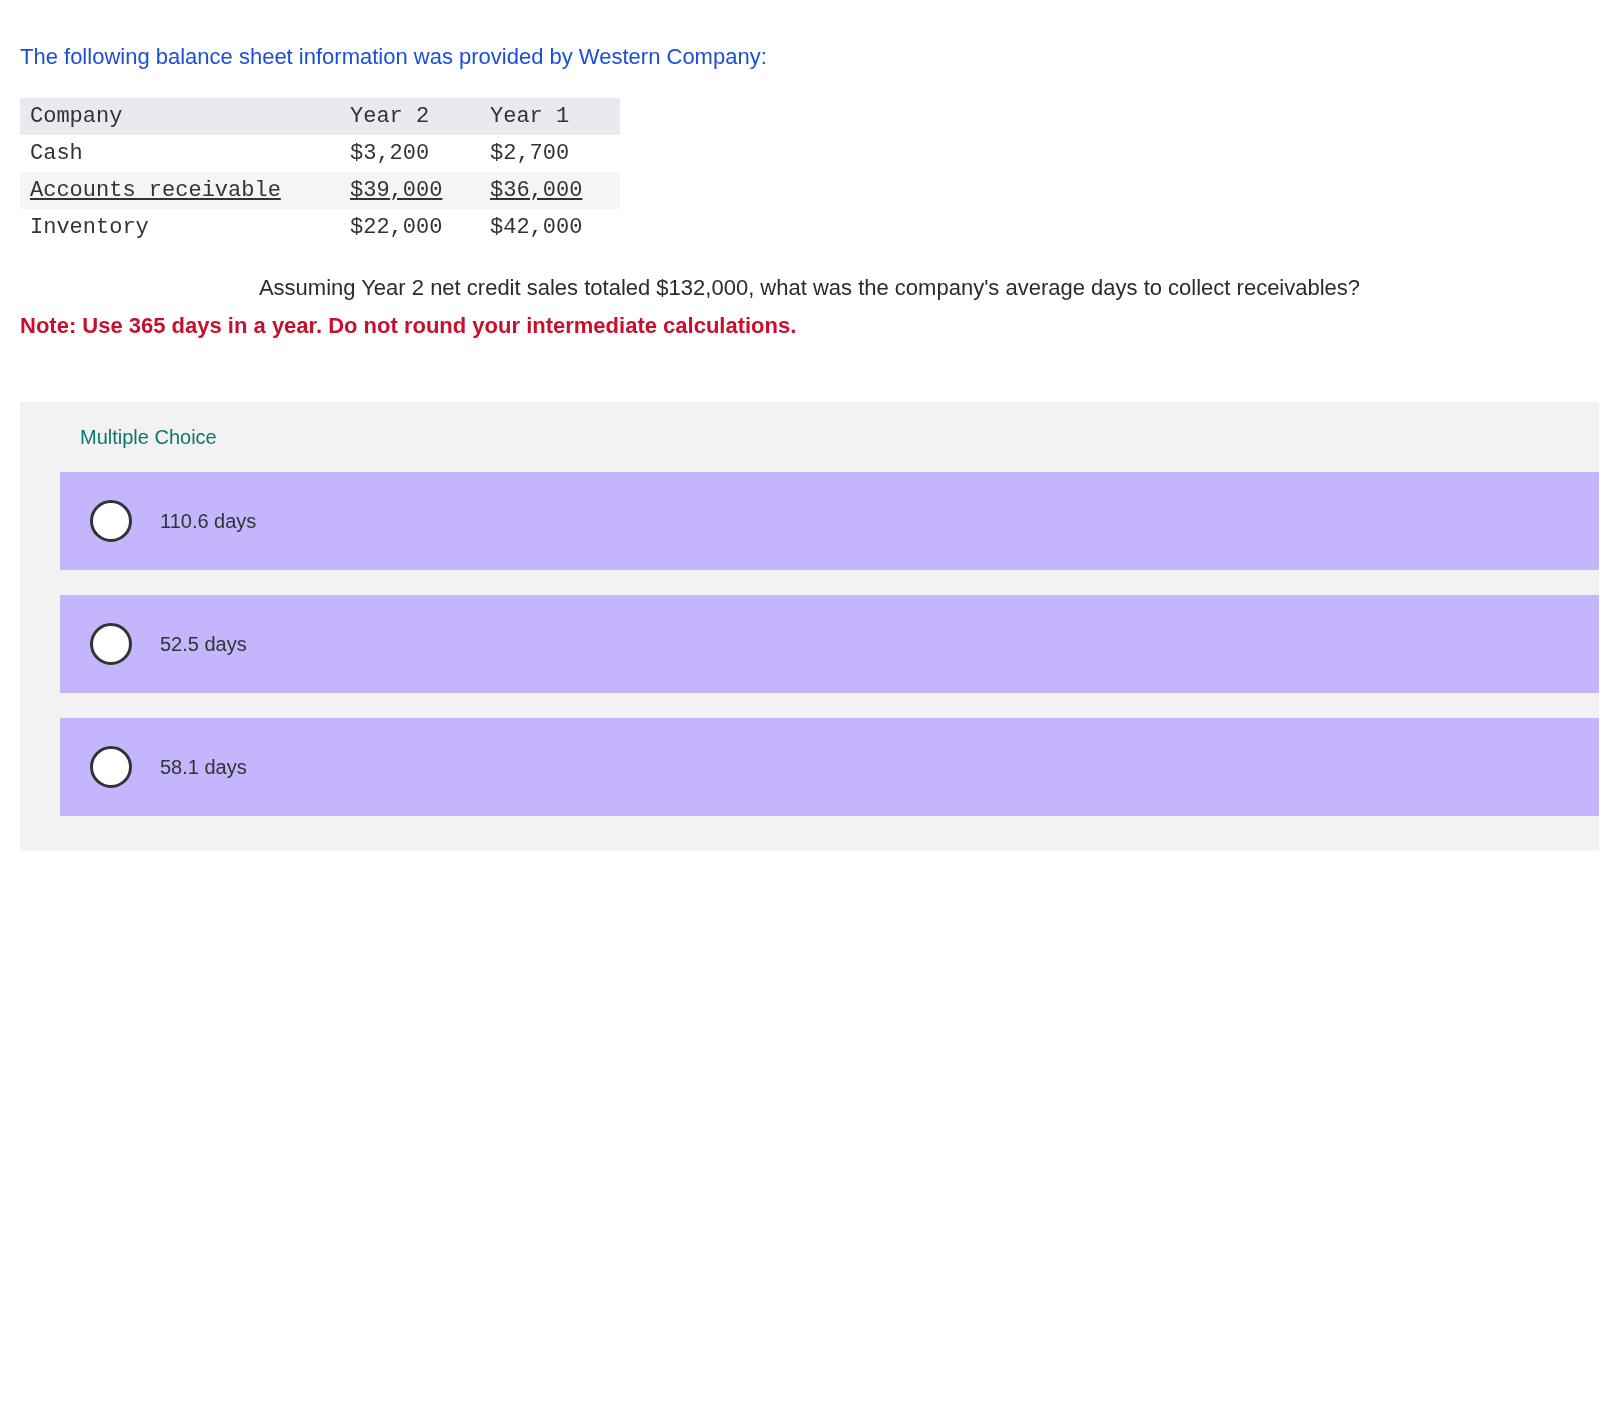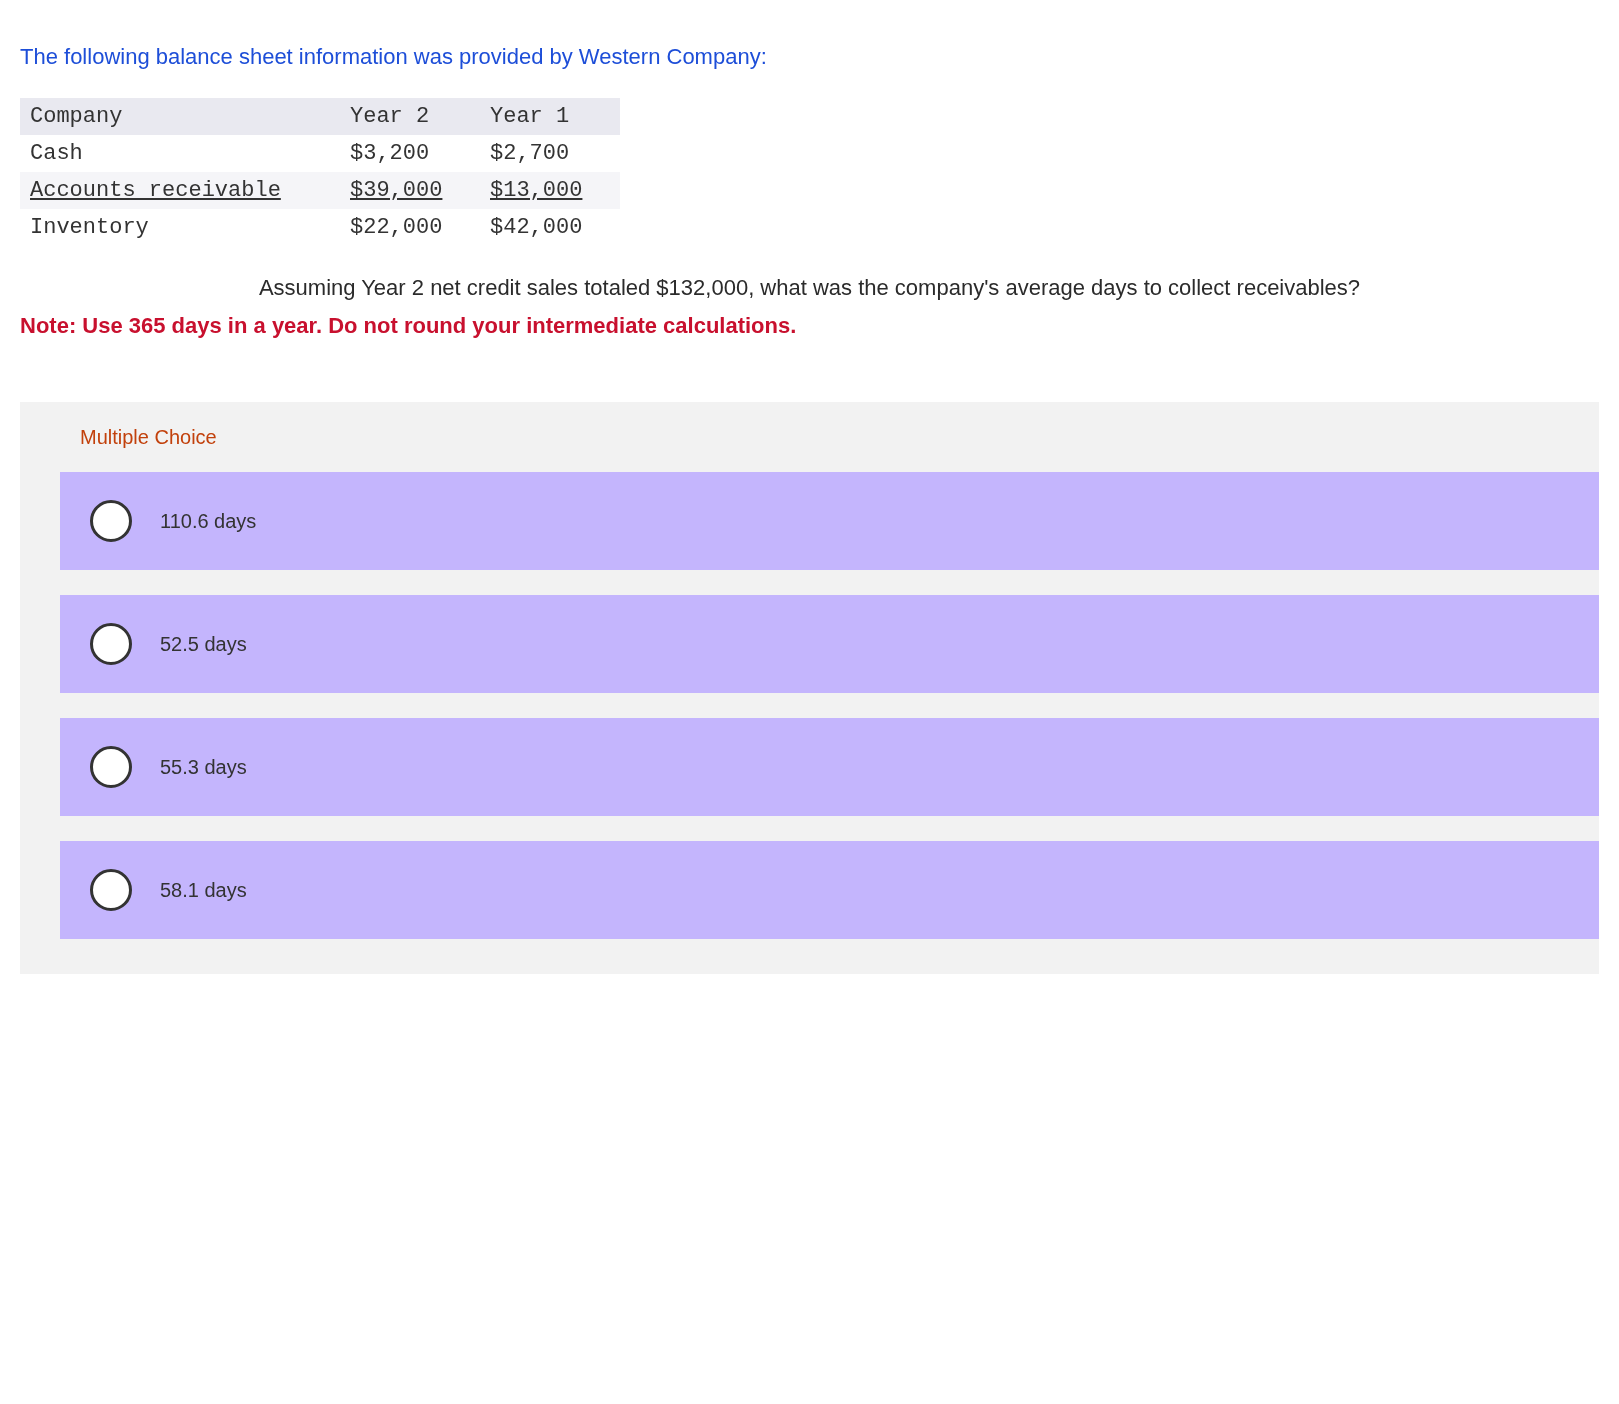--- a/index.html
+++ b/index.html
@@ -50,21 +50,21 @@
       color: #c8102e;
       font-weight: bold;
       margin-bottom: 60px;
     }
     .mc-container {
       background: #f2f2f2;
       padding-bottom: 10px;
     }
     .mc-label {
       font-size: 20px;
-      color: #c2410c;
+      color: #0f766e;
       padding: 20px 0 20px 60px;
     }
     .option-row {
       background: #c4b5fd;
       margin: 0 0 25px 40px;
       padding: 28px 30px;
       display: flex;
       align-items: center;
       gap: 28px;
       cursor: pointer;
@@ -95,21 +95,21 @@
     <td class="num">Year 1</td>
   </tr>
   <tr>
     <td>Cash</td>
     <td class="num">$3,200</td>
     <td class="num">$2,700</td>
   </tr>
   <tr class="alt">
     <td>Accounts receivable</td>
     <td class="num">$39,000</td>
-    <td class="num">$13,000</td>
+    <td class="num">$36,000</td>
   </tr>
   <tr>
     <td>Inventory</td>
     <td class="num">$22,000</td>
     <td class="num">$42,000</td>
   </tr>
 </tbody>
   </table>
 
 <div class="question-text">Assuming Year 2 net credit sales totaled $132,000, what was the company's average days to collect receivables?</div>
@@ -121,22 +121,18 @@
   <div class="option-row">
     <span class="radio-circle"></span>
     <span class="option-label">110.6 days</span>
   </div>
 
   <div class="option-row">
     <span class="radio-circle"></span>
     <span class="option-label">52.5 days</span>
   </div>
 
-  <div class="option-row">
-    <span class="radio-circle"></span>
-    <span class="option-label">55.3 days</span>
-  </div>
 
   <div class="option-row">
     <span class="radio-circle"></span>
     <span class="option-label">58.1 days</span>
   </div>
 </div>
 
 </body></html>

